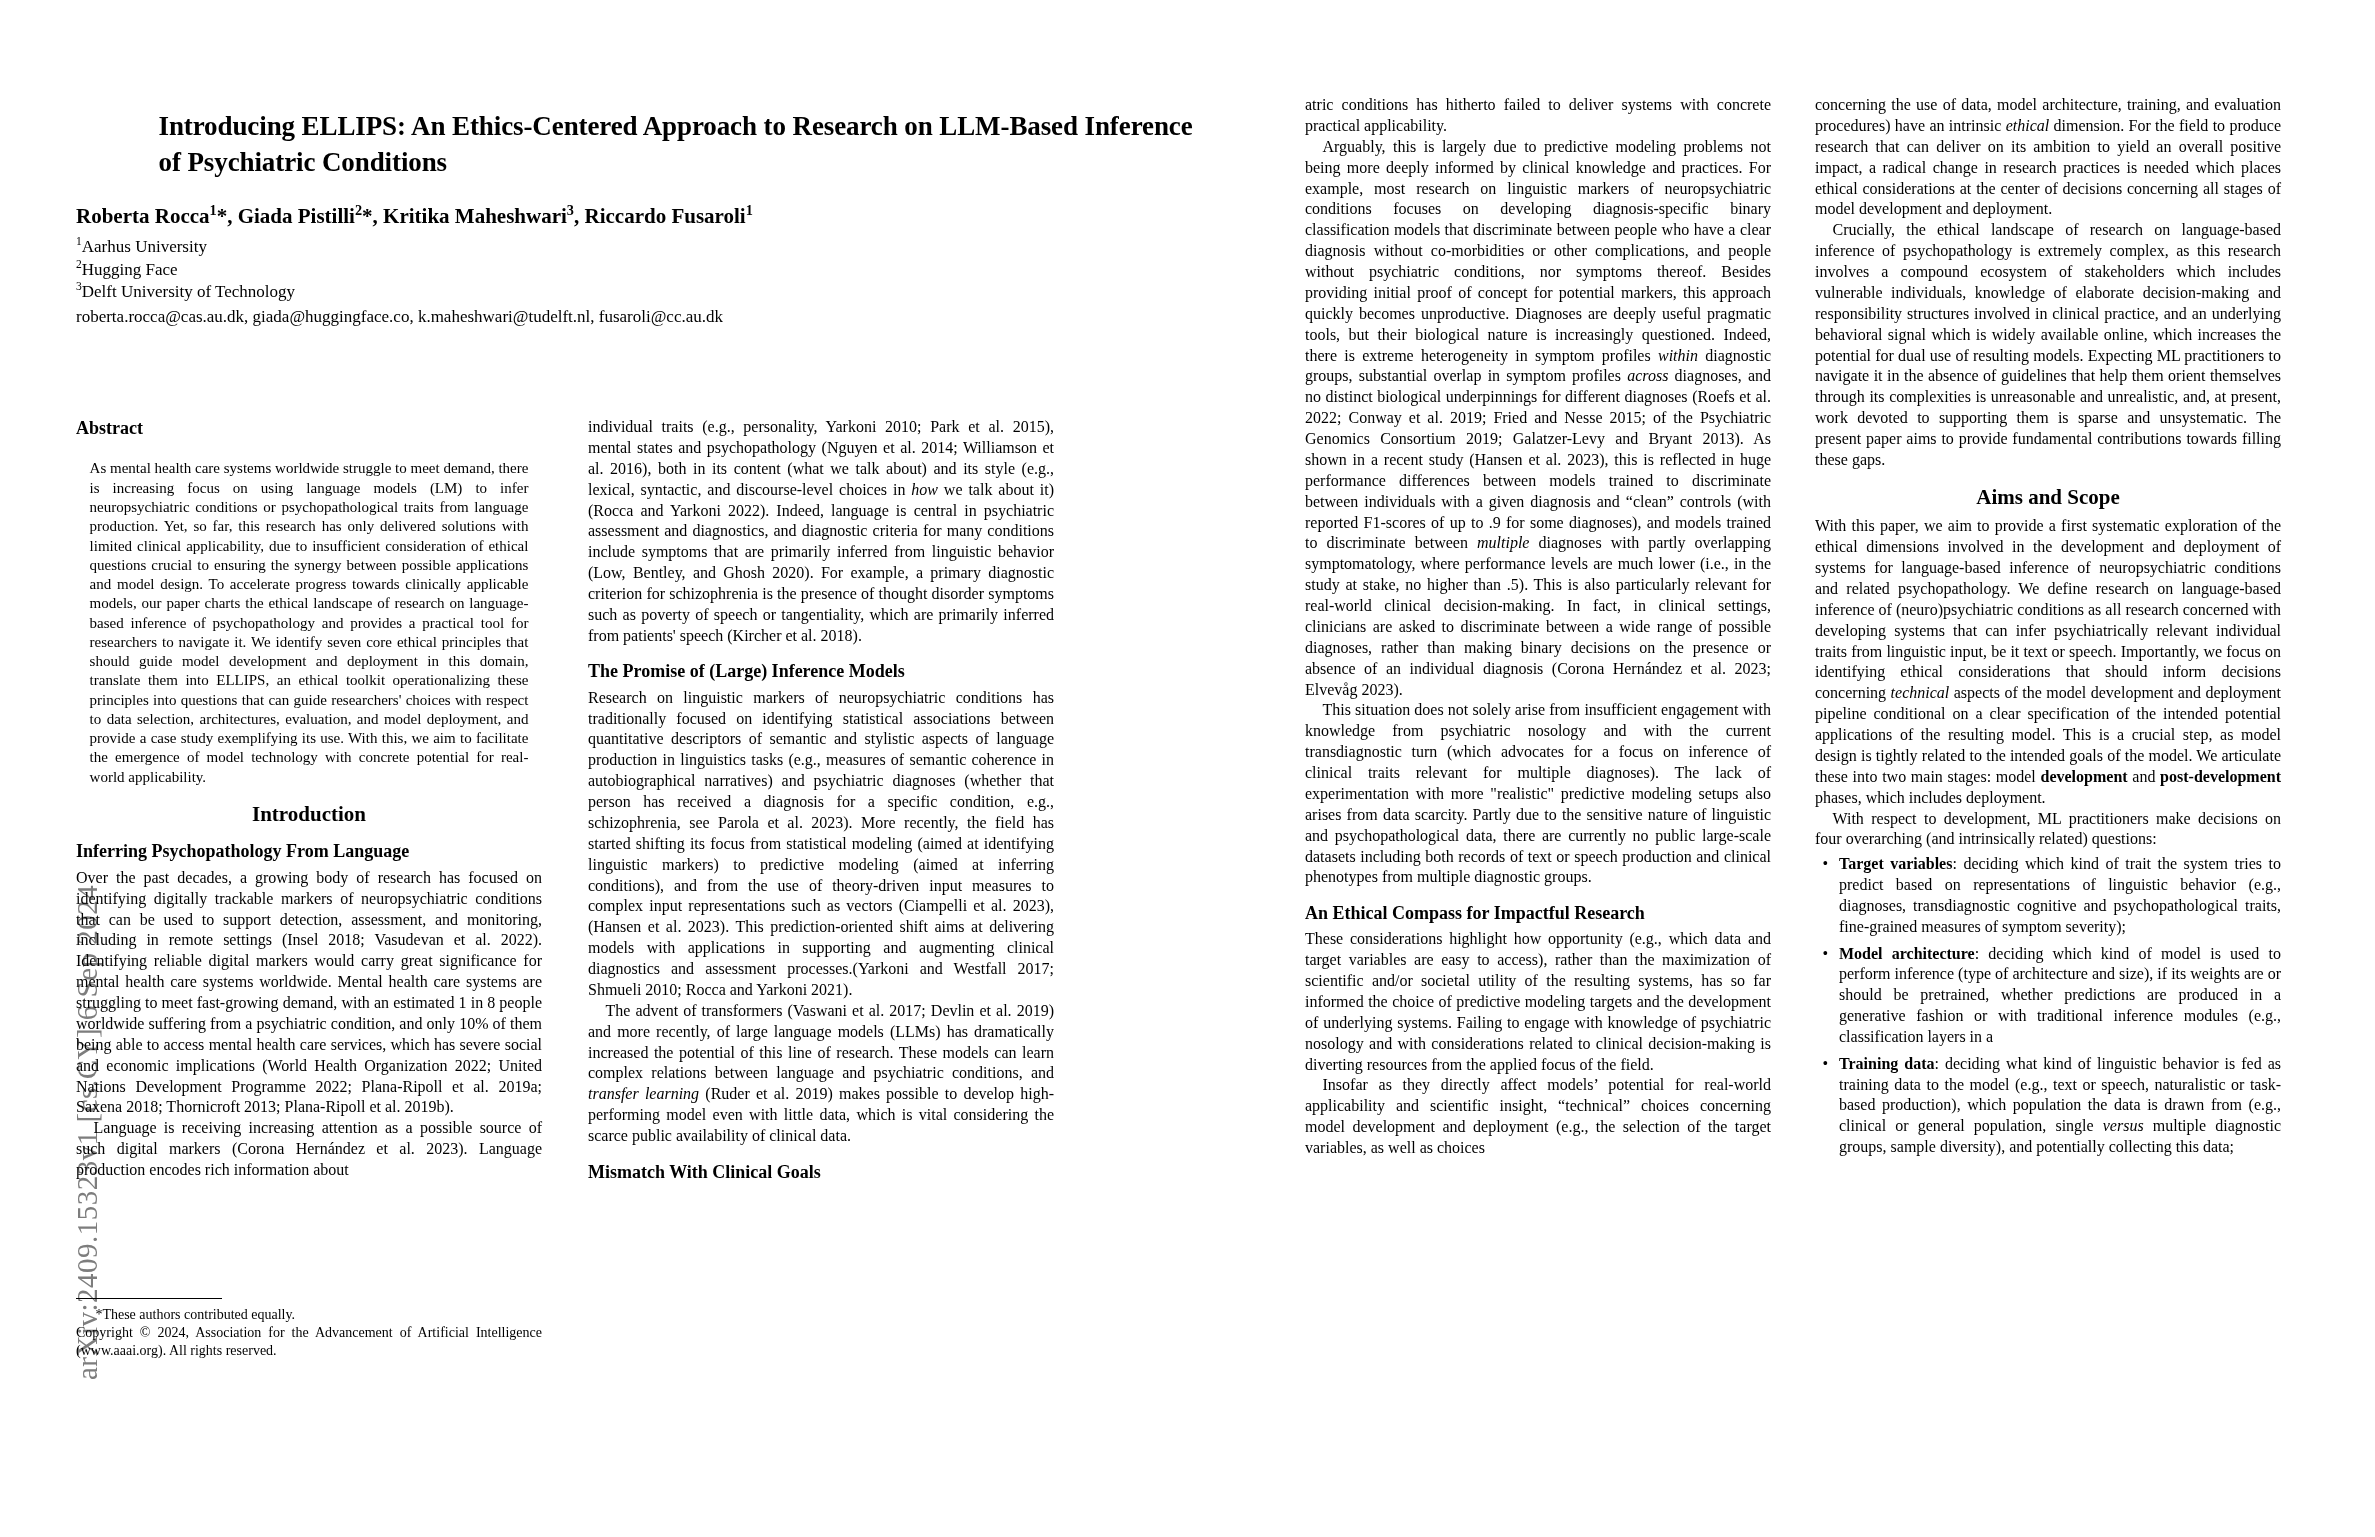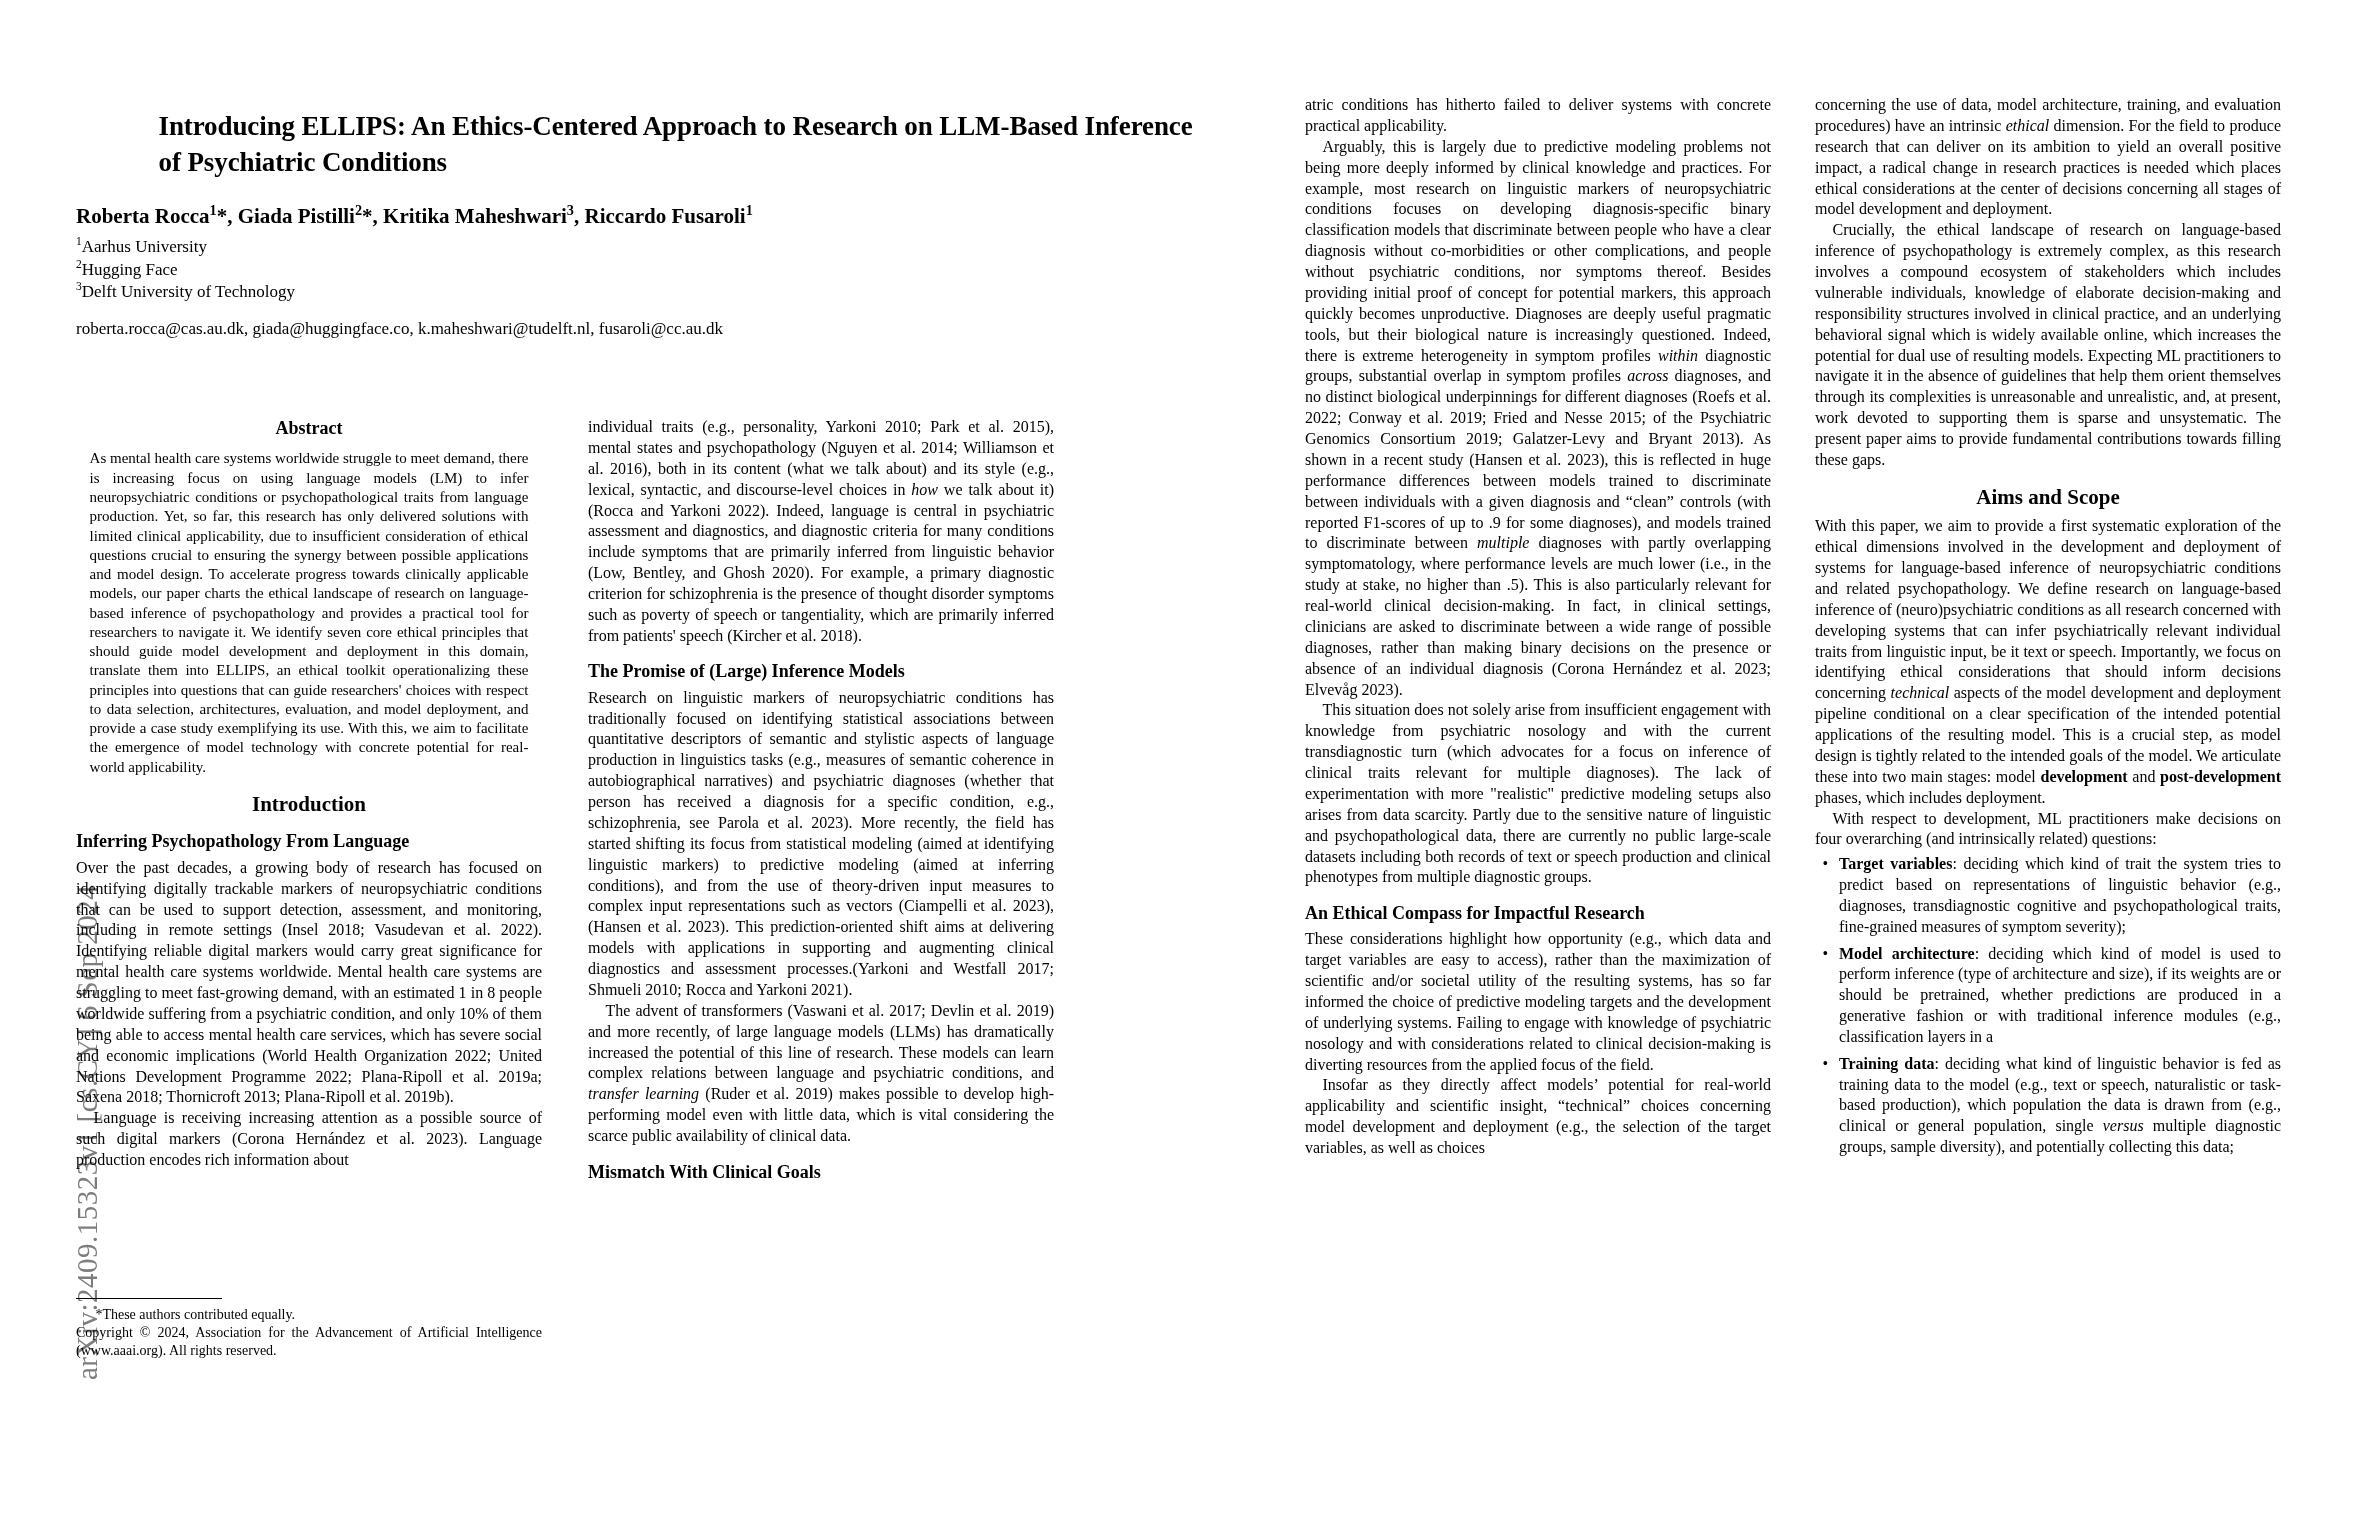--- a/index.html
+++ b/index.html
@@ -75,21 +75,21 @@
     font-weight: bold;
   }
   .affil {
     margin-top: 6.8px;
     font-size: 17px;
     line-height: 1.28;
     font-weight: normal;
   }
   .affil sup { font-weight: normal; }
   .emails {
-    margin-top: 15px;
+    margin-top: 3px;
     font-size: 17px;
     line-height: 1.28;
   }
 
   
   .col {
     position: absolute;
     top: 0;
     font-size: 16px;
     line-height: 1.305;
@@ -117,24 +117,24 @@
   }
   .sec-h2 {
     text-align: left;
     font-size: 18px;
     font-weight: bold;
     margin: 14.6px 0 4.9px 0;
     line-height: 1.2;
   }
 
   .abstract-head {
-    text-align: center;
+    text-align: left;
     font-size: 18px;
     font-weight: bold;
-    margin: 0 0 9px 0;
+    margin: 0 0 19px 0;
   }
   .abstract-body {
     font-size: 15px;
     line-height: 1.285;
     text-align: justify;
     padding: 0 13.6px;
   }
 
   
   #footnote {

